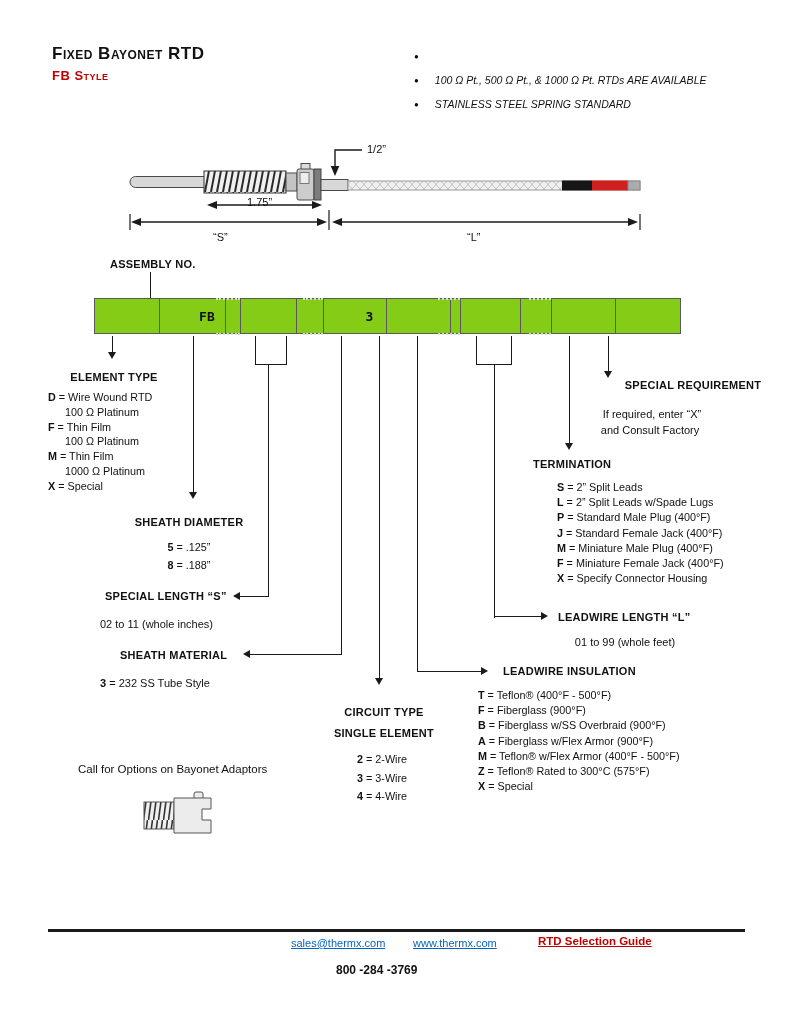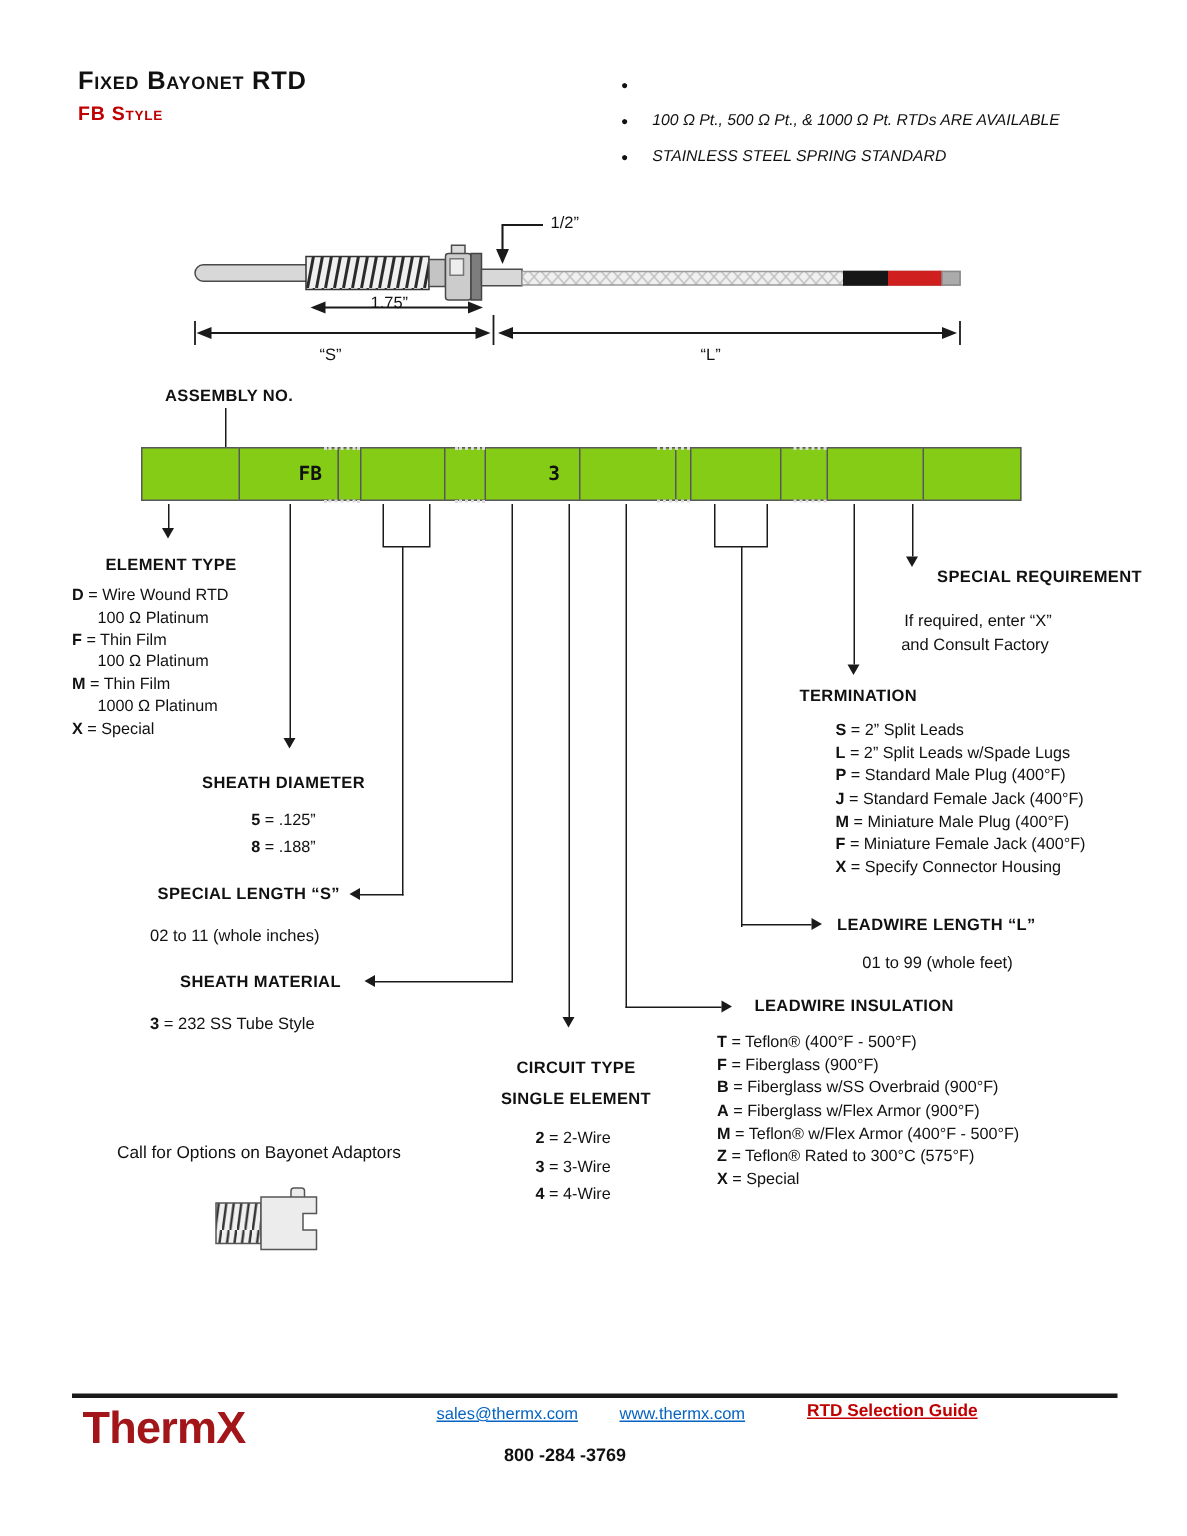--- a/index.html
+++ b/index.html
@@ -244,19 +244,18 @@
         <rect width="5" height="30" fill="#f0f0f0"></rect>
         <line x1="4.5" y1="0" x2="0.5" y2="30" stroke="#333" stroke-width="1.6"></line>
       </pattern>
     </defs>
     <rect x="6" y="12" width="30" height="27" fill="url(#thread)" stroke="#555"></rect>
     <rect x="56" y="2" width="9" height="8" rx="2" fill="#ececec" stroke="#555"></rect>
     <polygon points="36,8 73,8 73,19 64,19 64,30 73,30 73,43 36,43" fill="#ececec" stroke="#555"></polygon>
   </svg>
 
   <div class="footer-rule"></div>
-  <div class="abs brand" style="left:55px;top:936px;">ThermX</div>
   <a class="abs link" style="left:258px;top:937px;">sales@thermx.com</a>
   <a class="abs link" style="left:380px;top:937px;">www.thermx.com</a>
   <a class="abs guide" style="left:538px;top:935px;">RTD Selection Guide</a>
   <div class="abs phone" style="left:336px;top:963px;">800 -284 -3769</div>
 
 </div>
 
 </body></html>

